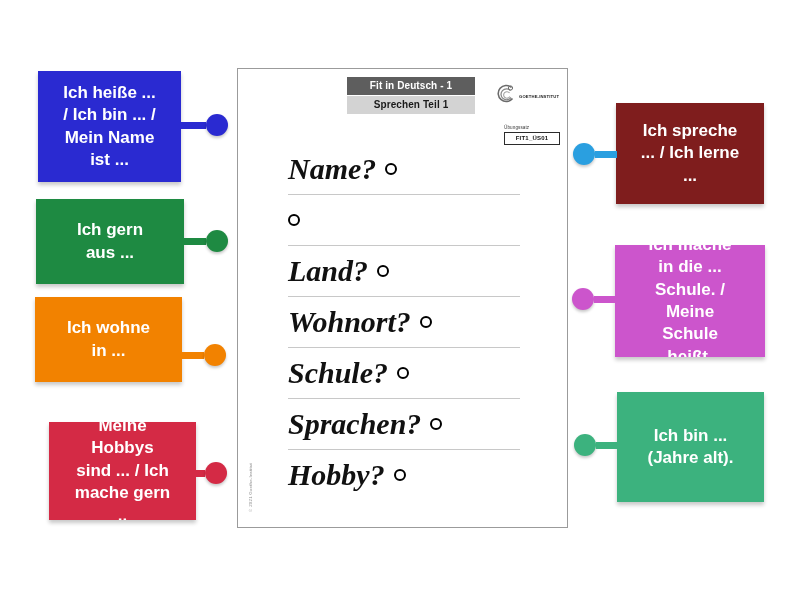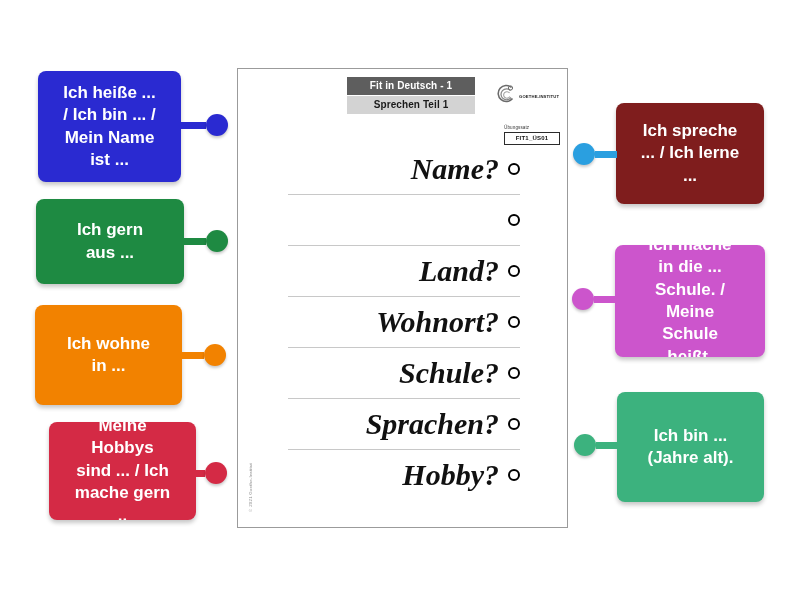--- a/index.html
+++ b/index.html
@@ -14,21 +14,21 @@
     height: 600px;
     background: #ffffff;
     overflow: hidden;
     font-family: "Liberation Sans", sans-serif;
   }
 
   
   .card {
     position: absolute;
     box-sizing: border-box;
-    border-radius: 8px;
+    border-radius: 0;
     display: flex;
     align-items: center;
     justify-content: center;
     text-align: center;
     color: #ffffff;
     font-weight: bold;
     font-size: 17px;
     line-height: 1.32;
     padding: 4px 24px;
     overflow: hidden;
@@ -137,21 +137,20 @@
 
   .q-list {
     position: absolute;
     left: 50px;
     top: 75px;
     width: 232px;
   }
   .q-row {
     display: flex;
     align-items: center;
-    justify-content: flex-end;
     height: 50px;
     border-bottom: 1px solid #c8c8c8;
     gap: 9px;
   }
   .q-row:last-child { border-bottom: none; }
   .q-text {
     font-family: "Liberation Serif", "DejaVu Serif", serif;
     font-style: italic;
     font-weight: bold;
     font-size: 30px;
@@ -192,21 +191,21 @@
         <div class="stem" style="background: rgb(42, 42, 209);"></div>
         <div class="knob" style="background: rgb(42, 42, 209);"></div>
       </div>
       <div class="card" style="left: 36px; top: 199px; width: 148px; height: 85px; background: rgb(30, 138, 66);">
         <span class="card-text">Ich gern aus ...</span>
       </div>
       <div class="connector left" style="left: 184px; top: 230px; width: 44px;">
         <div class="stem" style="background: rgb(30, 138, 66);"></div>
         <div class="knob" style="background: rgb(30, 138, 66);"></div>
       </div>
-      <div class="card" style="left: 35px; top: 305px; width: 147px; height: 100px; background: rgb(242, 130, 0);">
+      <div class="card" style="left: 35px; top: 297px; width: 147px; height: 85px; background: rgb(242, 130, 0);">
         <span class="card-text">Ich wohne in ...</span>
       </div>
       <div class="connector left" style="left: 182px; top: 344px; width: 44px;">
         <div class="stem" style="background: rgb(242, 130, 0);"></div>
         <div class="knob" style="background: rgb(242, 130, 0);"></div>
       </div>
       <div class="card" style="left: 49px; top: 422px; width: 147px; height: 98px; background: rgb(212, 42, 69);">
         <span class="card-text">Meine Hobbys sind ... / Ich mache gern ..</span>
       </div>
       <div class="connector left" style="left: 183px; top: 462px; width: 44px;">

